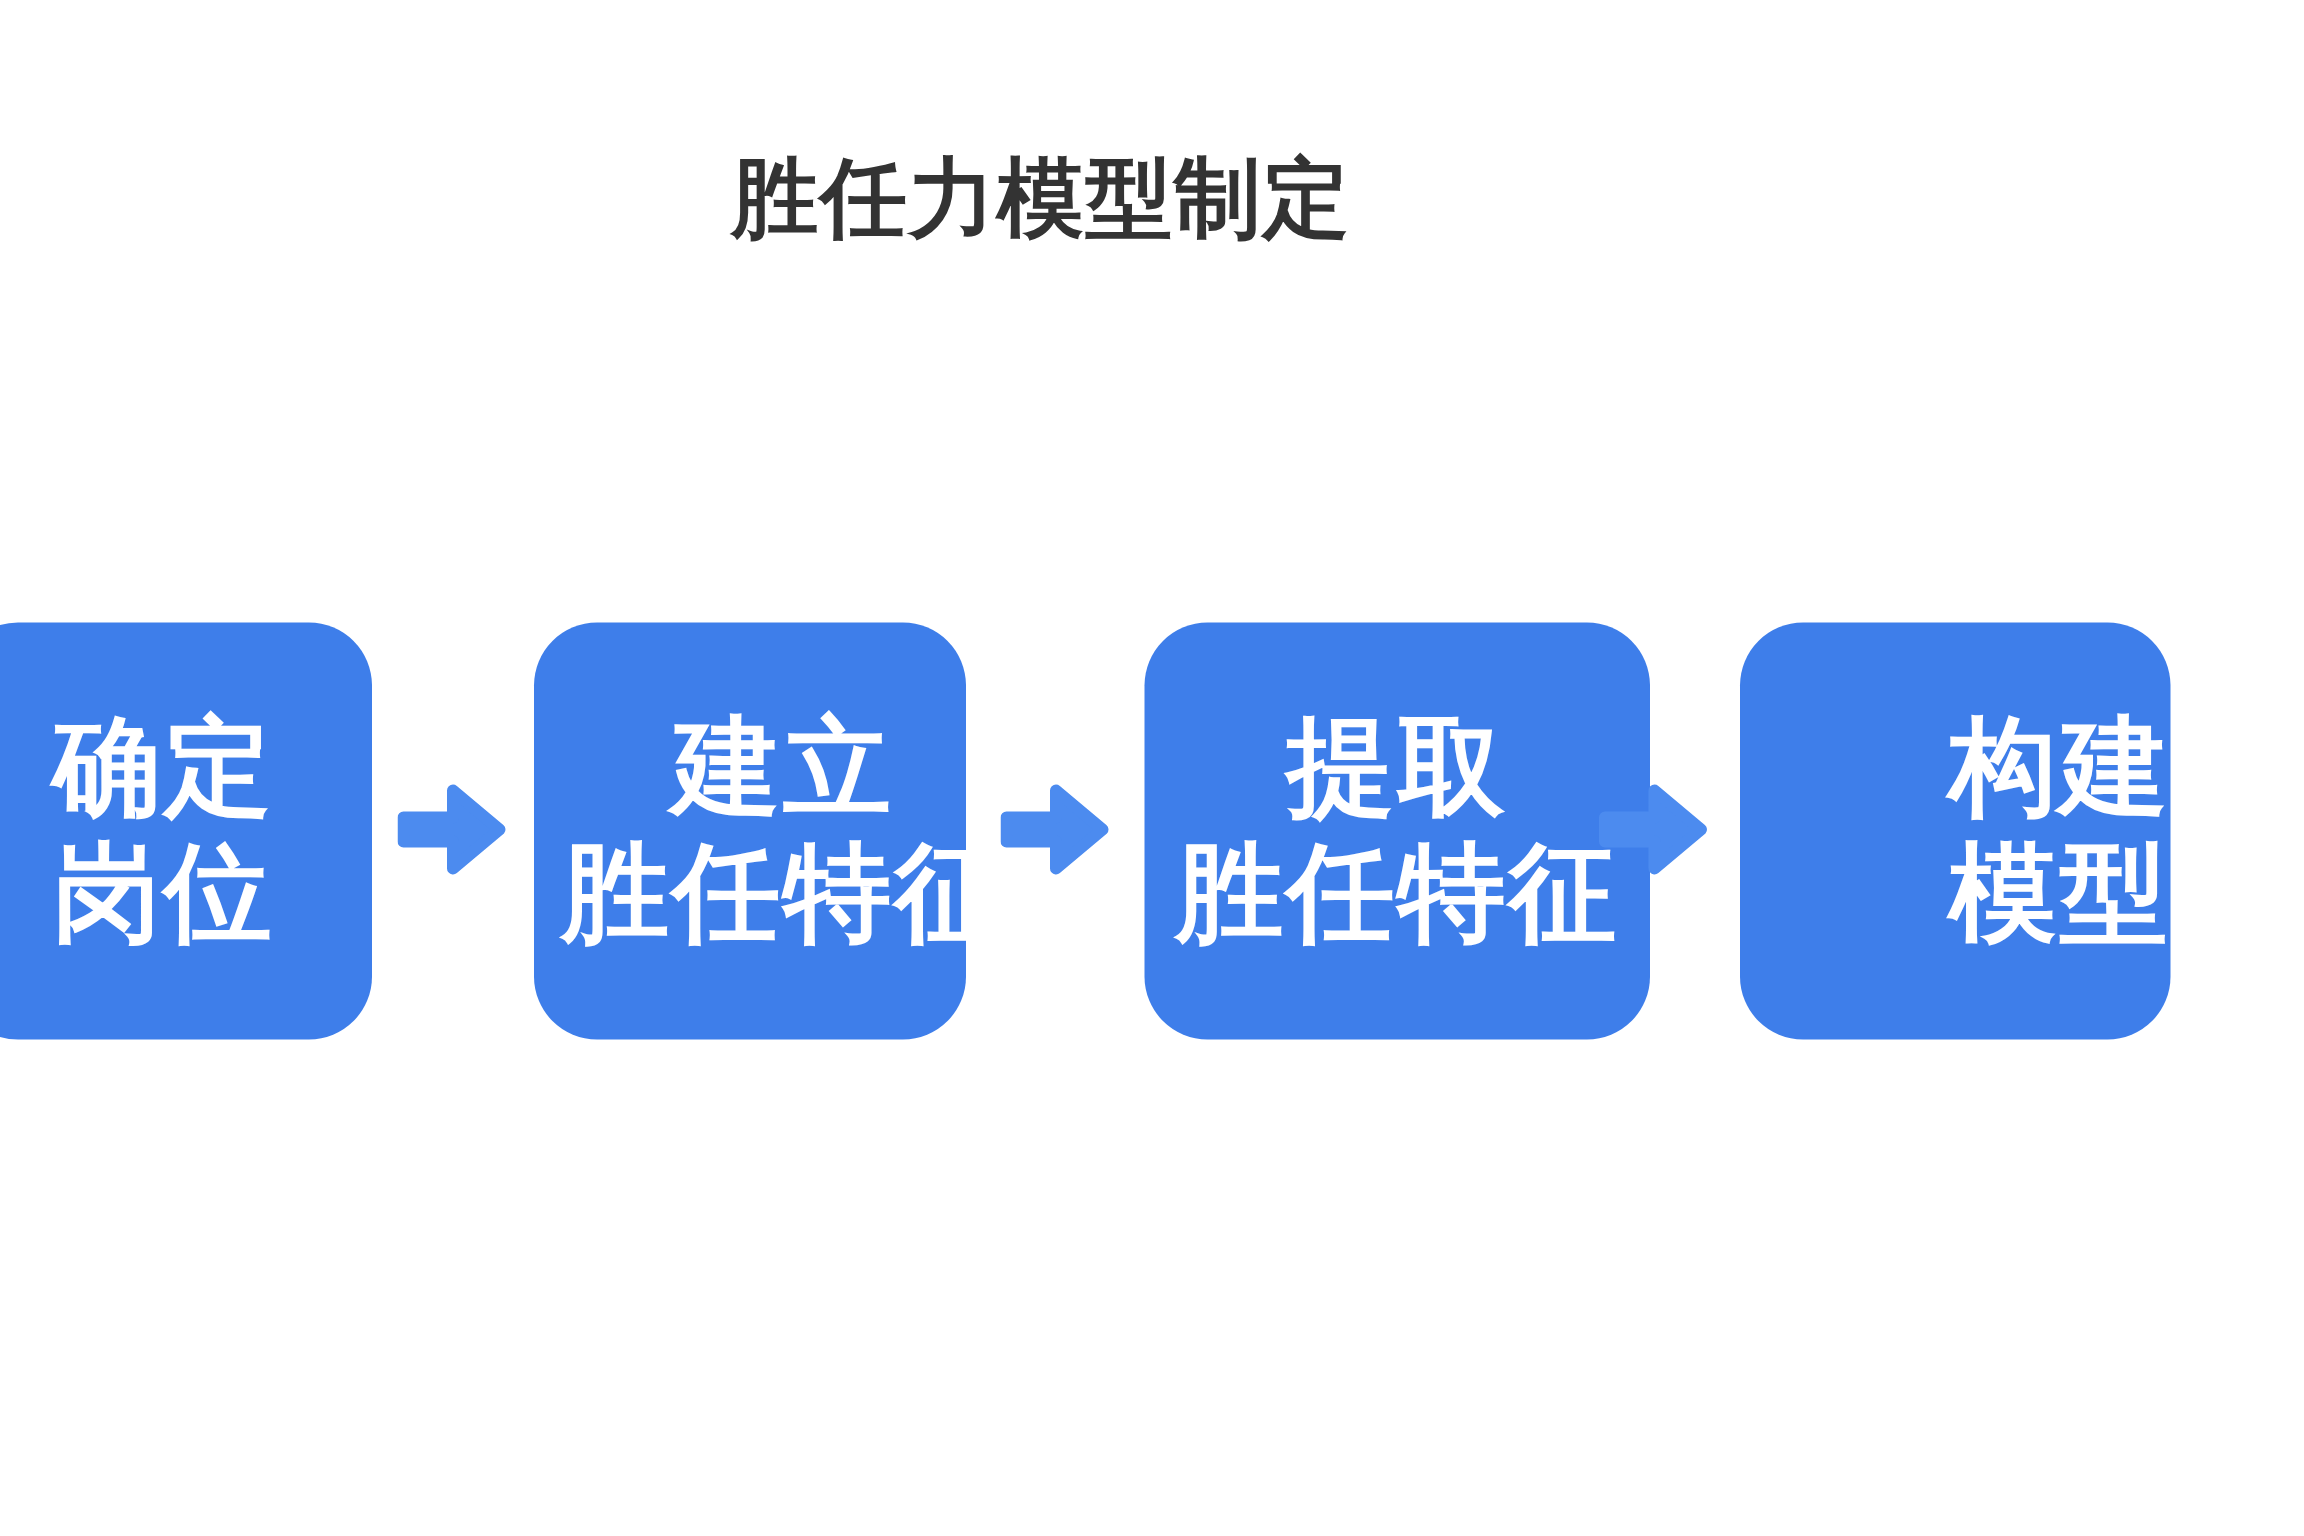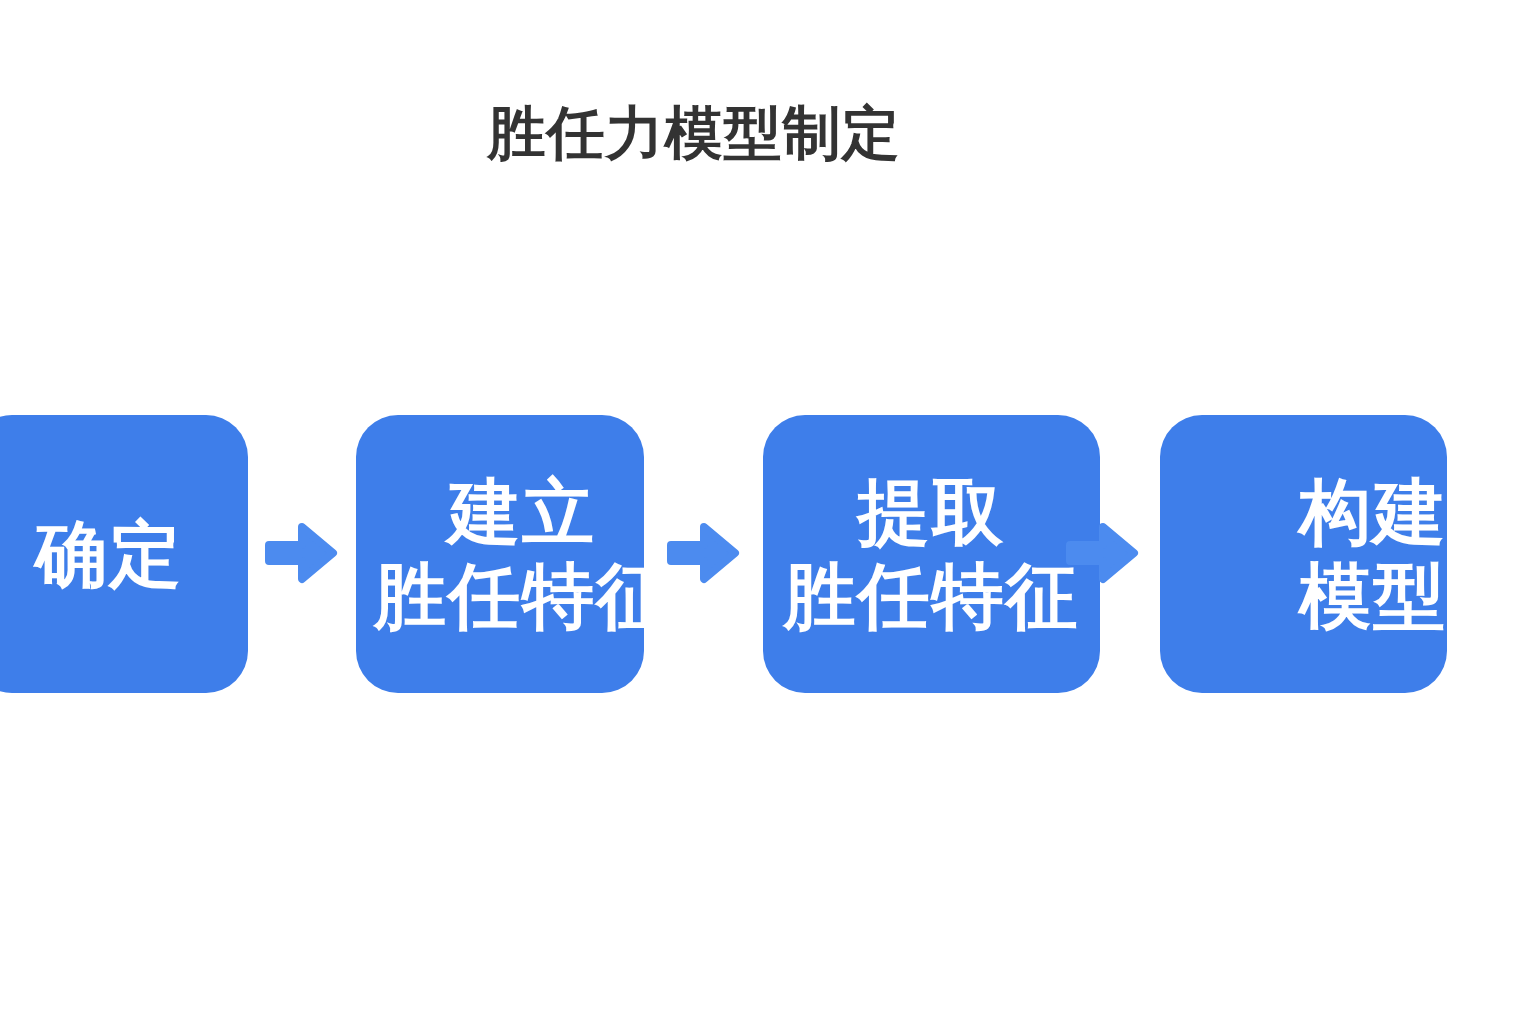--- a/index.html
+++ b/index.html
@@ -72,20 +72,21 @@
 </style>
 </head>
 <body>
 
 <div class="canvas">
 
   <h1 class="title">胜任力模型制定</h1>
 
   <div class="step step-1">
     <span class="line">确定</span>
+    <span class="line">岗位</span>
   </div>
 
   <svg class="arrow arrow-1" viewBox="0 0 74 66" aria-hidden="true">
     <path d="M4 25 H37 V7 L68 33 L37 59 V41 H4 Z"></path>
   </svg>
 
   <div class="step step-2">
     <span class="line">建立</span>
     <span class="line">胜任特征</span>
   </div>

